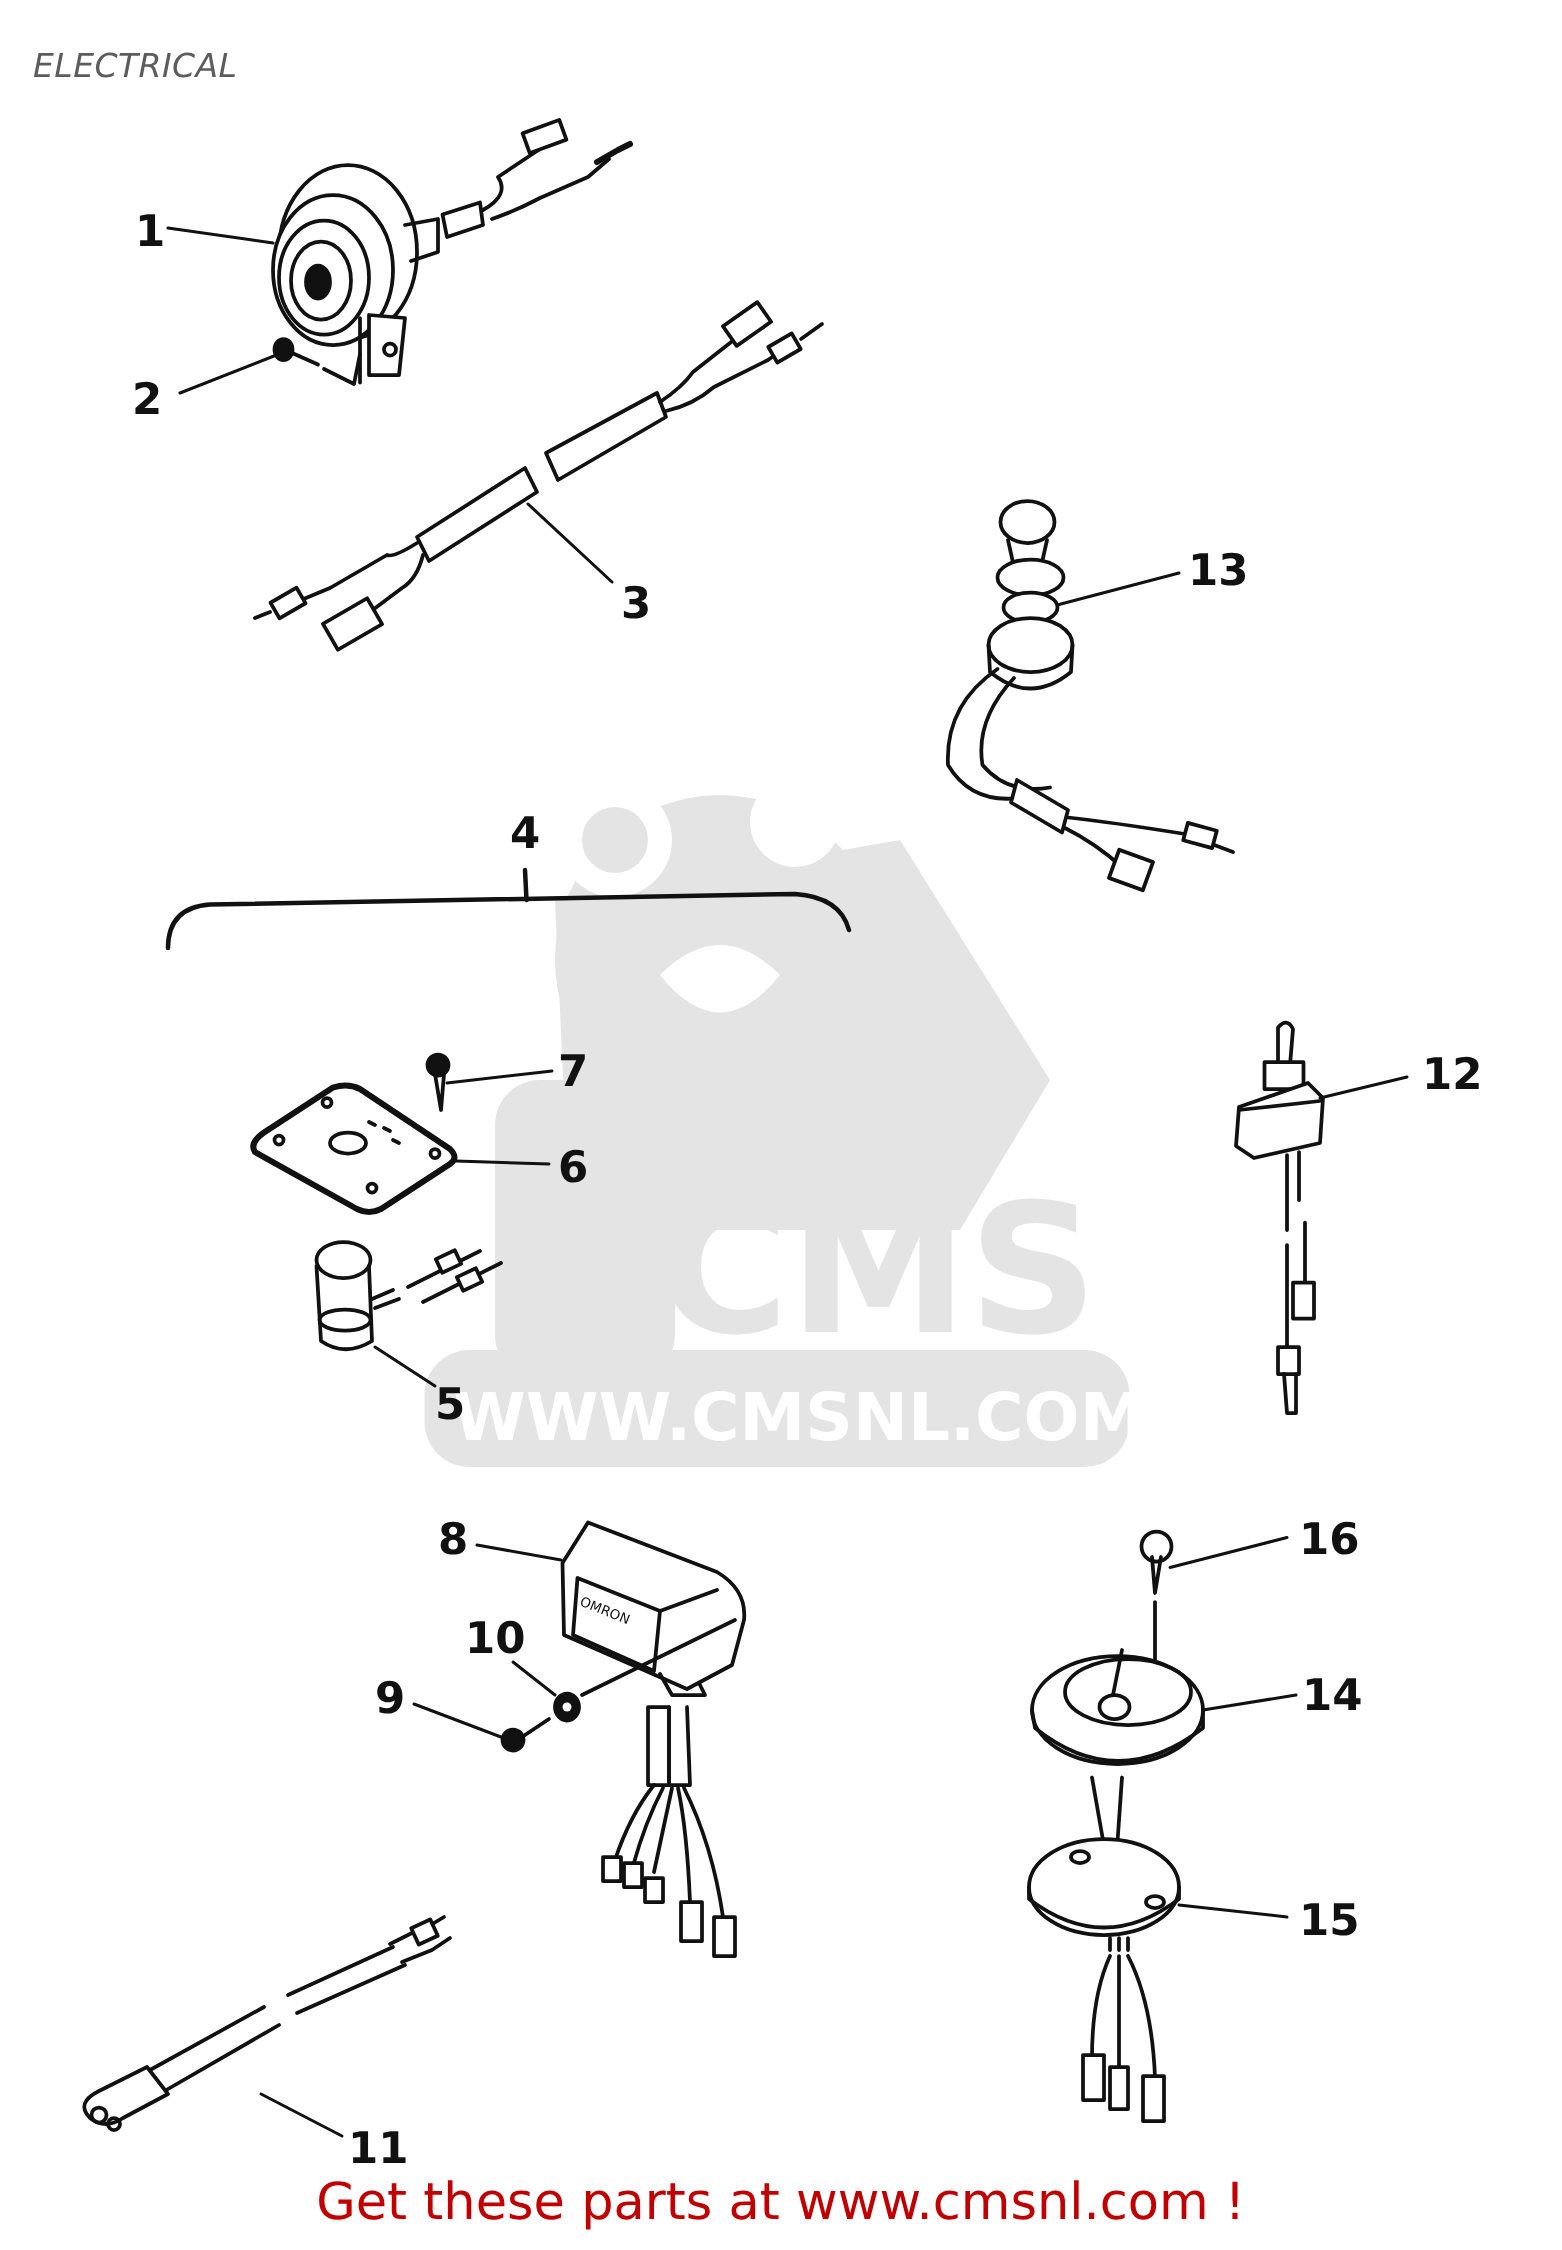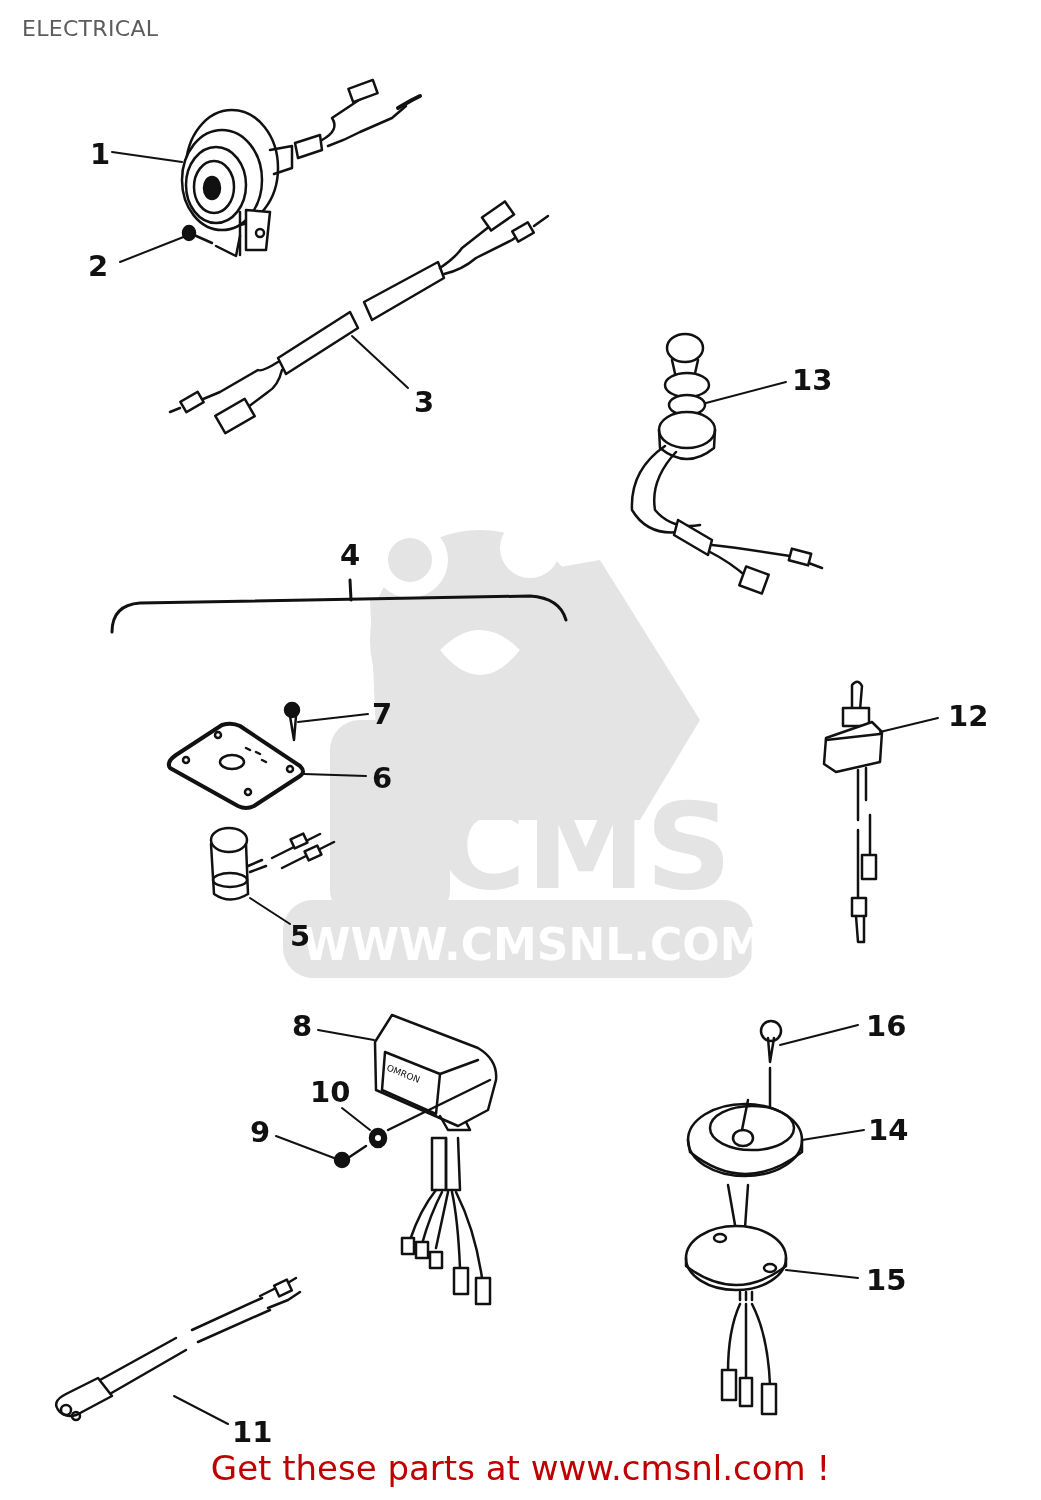--- a/index.html
+++ b/index.html
@@ -1,17 +1,17 @@
 <!DOCTYPE html>
 <html><head>
 <meta charset="utf-8">
 <style>
   html, body { margin: 0; padding: 0; background: #ffffff; }
   body { width: 1041px; height: 1500px; position: relative; overflow: hidden; font-family: "DejaVu Sans", sans-serif; }
-  .title { position: absolute; left: 22px; top: 16px; font-size: 22px; color: #5c5c5c; letter-spacing: 0.3px; font-family: "DejaVu Sans", sans-serif; }
+  .title { position: absolute; left: 22px; top: 32px; font-size: 22px; color: #5c5c5c; letter-spacing: 0.3px; font-family: "DejaVu Sans", sans-serif; font-style: italic; }
   .footer { position: absolute; left: 0; width: 1041px; top: 1448px; text-align: center; font-size: 34px; color: #c00000; font-family: "DejaVu Sans", sans-serif; }
   svg.diagram { position: absolute; left: 0; top: 0; }
   .callout { font-family: "DejaVu Sans", sans-serif; font-size: 29px; font-weight: bold; fill: #111; }
   .wm-text { font-family: "DejaVu Sans", sans-serif; font-weight: bold; fill: #ffffff; }
   .wm-big { font-family: "DejaVu Sans", sans-serif; font-weight: bold; fill: #e4e4e4; }
 </style>
 </head>
 <body>
 
 <div class="title">ELECTRICAL</div>

